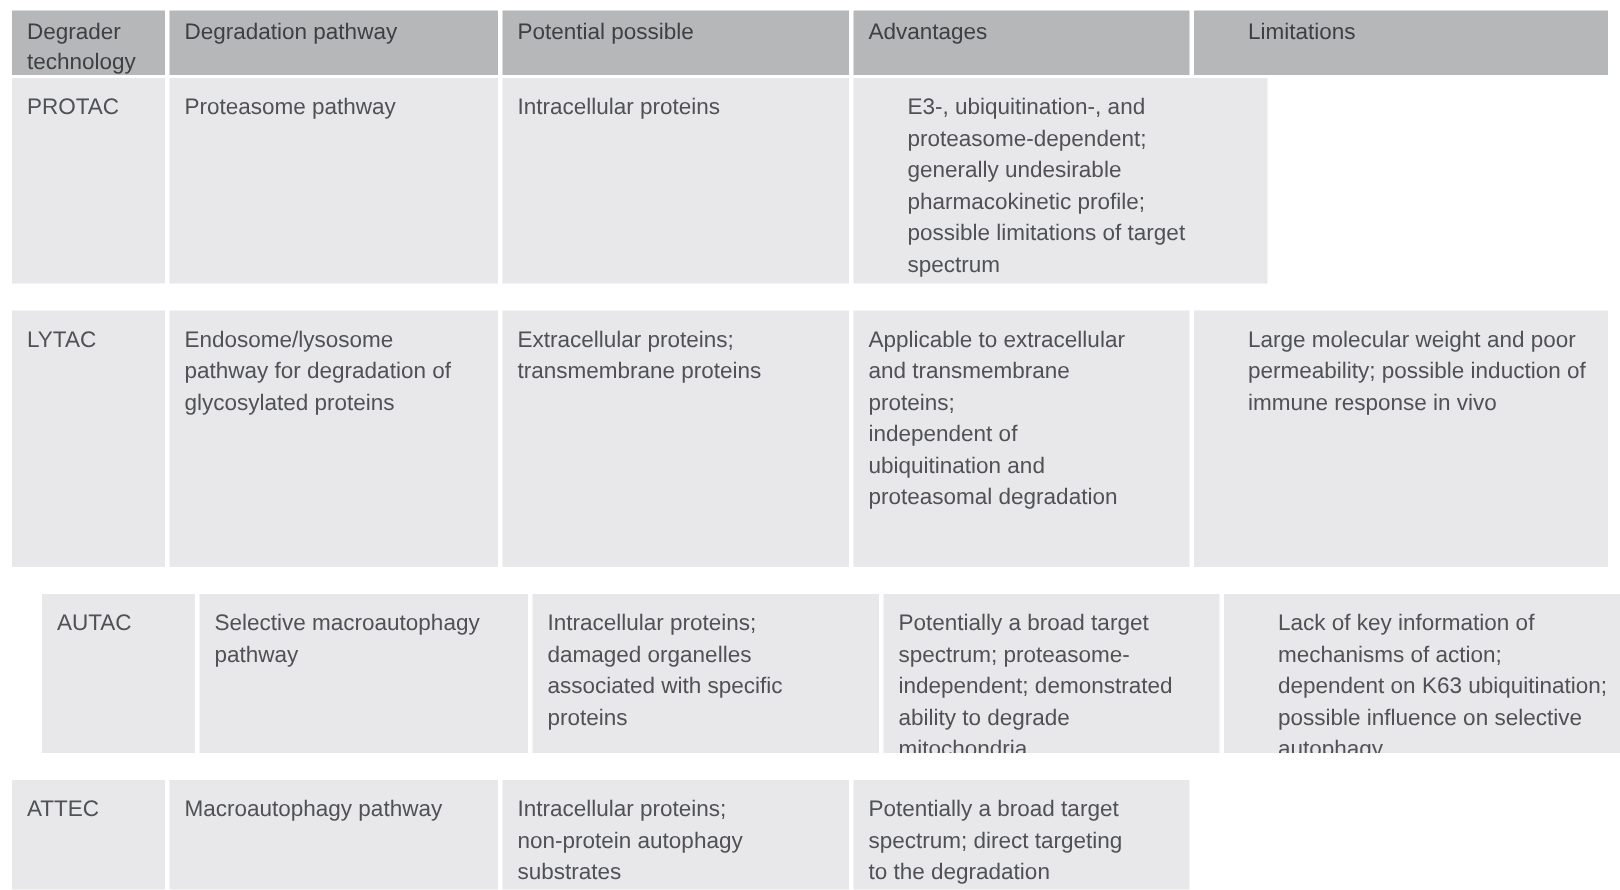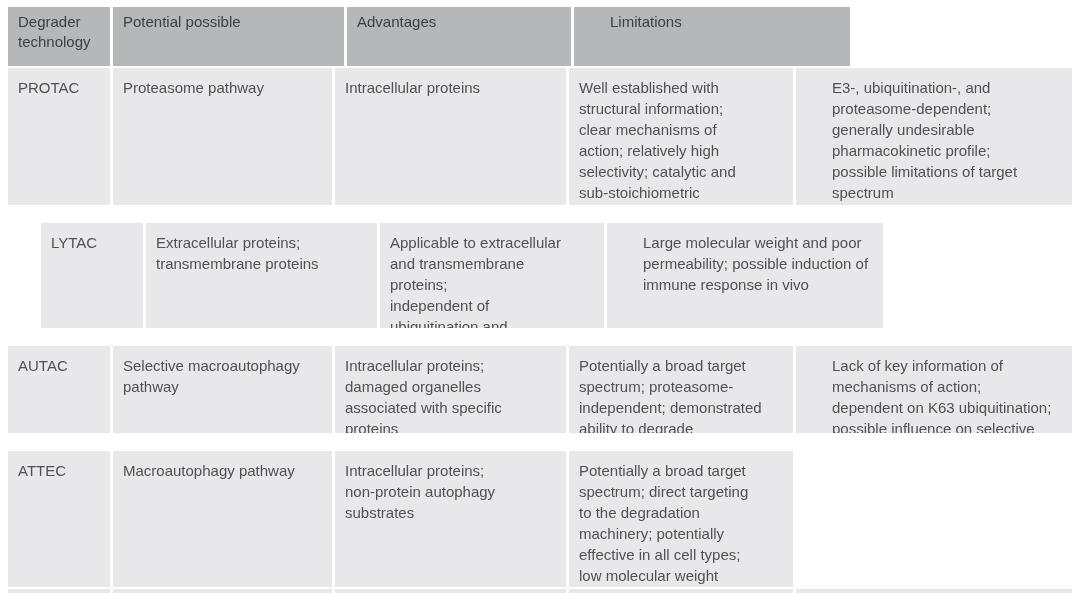--- a/index.html
+++ b/index.html
@@ -28,74 +28,72 @@
   .cell {
     box-sizing: border-box;
     background: var(--row-bg);
     color: var(--body-text);
     font-size: 15px;
     line-height: 21px;
     padding: 9px 10px;
     white-space: pre-line;
     overflow: hidden;
   }
-  .header-row { height: 59px; }
+  .header-row { height: 43px; }
   .header-row .cell {
     background: var(--header-bg);
     color: var(--header-text);
     padding-top: 5px;
     line-height: 20px;
   }
   .c0 { flex: 0 0 102px; }
   .c1 { flex: 0 0 219px; }
   .c2 { flex: 0 0 231px; }
   .c3 { flex: 0 0 224px; }
   .c4 { flex: 0 0 276px; padding-left: 36px; }
   .rows .row:nth-child(1) { height: 137px; }
-  .rows .row:nth-child(2) { height: 105px; margin-left: 33px; }
-  .rows .row:nth-child(3) { height: 87px; }
+  .rows .row:nth-child(2) { height: 171px; }
+  .rows .row:nth-child(3) { height: 106px; margin-left: 20px; }
   .rows .row:nth-child(4) { height: 136px; }
   .partial-row { height: 5px; }
   .partial-row .cell { padding: 0; }
   .italic { }
 </style>
 </head>
 <body>
 
 <div class="page">
   <div class="table">
 
     <div class="row header-row">
       <div class="cell c0">Degrader technology</div>
+      <div class="cell c1">Degradation pathway</div>
       <div class="cell c2">Potential possible</div>
       <div class="cell c3">Advantages</div>
       <div class="cell c4">Limitations</div>
     </div>
 
     <div class="rows" id="body-rows">
   <div class="row">
     <div class="cell c0">PROTAC</div>
     <div class="cell c1">Proteasome pathway</div>
     <div class="cell c2">Intracellular proteins</div>
-    <div class="cell c3">Well established with
-structural information;
-clear mechanisms of
-action; relatively high
-selectivity; catalytic and
-sub-stoichiometric</div>
     <div class="cell c4">E3-, ubiquitination-, and
 proteasome-dependent;
 generally undesirable
 pharmacokinetic profile;
 possible limitations of target
 spectrum</div>
   </div>
 
   <div class="row">
     <div class="cell c0">LYTAC</div>
+    <div class="cell c1">Endosome/lysosome
+pathway for degradation of
+glycosylated proteins</div>
     <div class="cell c2">Extracellular proteins;
 transmembrane proteins</div>
     <div class="cell c3">Applicable to extracellular
 and transmembrane
 proteins;
 independent of
 ubiquitination and
 proteasomal degradation</div>
     <div class="cell c4"><span>Large molecular weight and poor
 permeability; possible induction of

